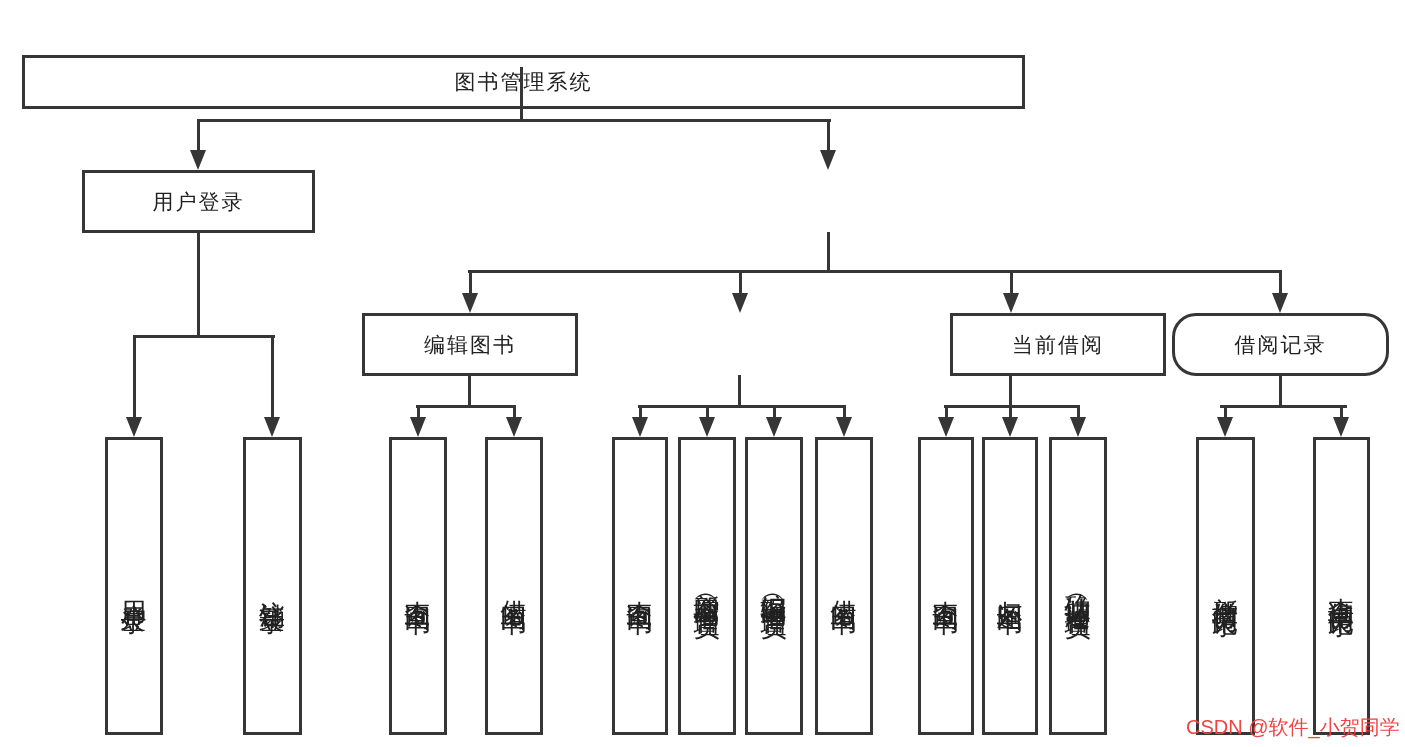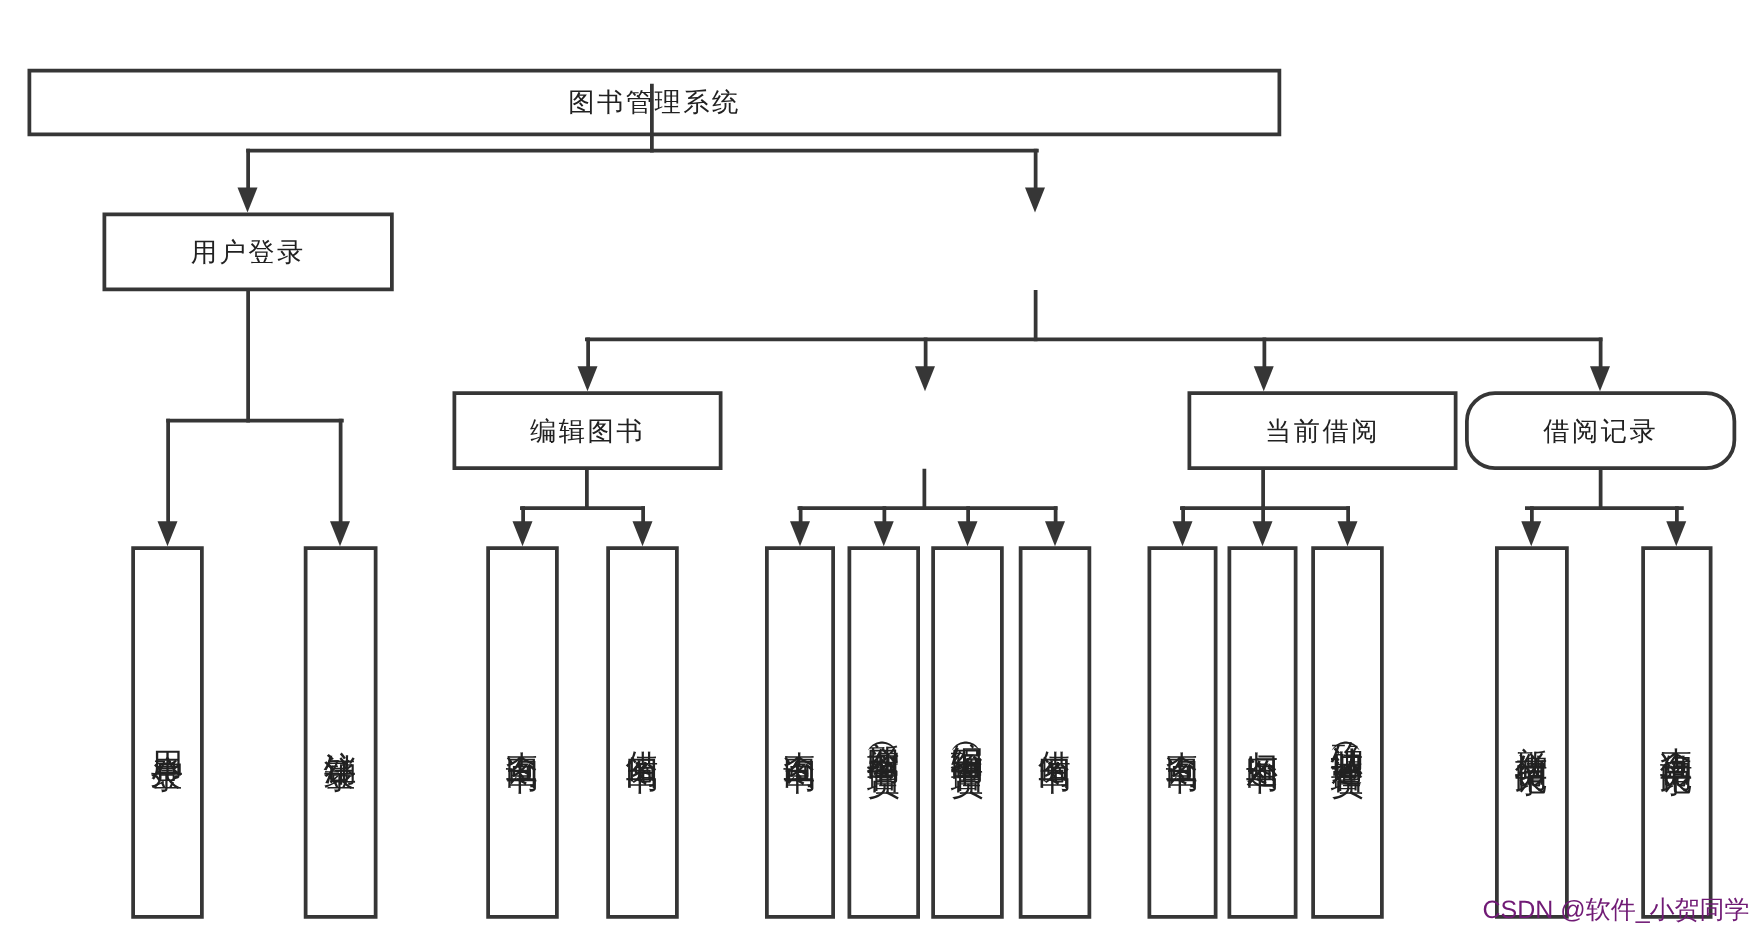--- a/index.html
+++ b/index.html
@@ -14,21 +14,21 @@
   .h-label{font-size:21px;letter-spacing:2px;white-space:nowrap;}
   .leaf{
     writing-mode:vertical-rl;text-orientation:mixed;
     font-size:26px;letter-spacing:3px;line-height:1;
   }
   .line{position:absolute;background:#363636;}
   .arrow{position:absolute;width:16px;}
   .arrow .stem{position:absolute;left:6.5px;top:0;width:3px;height:calc(100% - 16px);background:#363636;}
   .arrow .head{position:absolute;left:0;bottom:0;width:0;height:0;
     border-left:8px solid transparent;border-right:8px solid transparent;border-top:20px solid #363636;}
-  .watermark{position:absolute;left:1186px;top:714px;font-size:20px;color:#701a75;white-space:nowrap;}
+  .watermark{position:absolute;left:1186px;top:714px;font-size:20px;color:#ef4444;white-space:nowrap;}
 </style>
 </head>
 <body>
 
 <div class="canvas">
 
   <div class="box" style="left:22px;top:13px;width:1003px;height:54px;margin-top:42px;">
     <span class="h-label">图书管理系统</span>
   </div>
 

